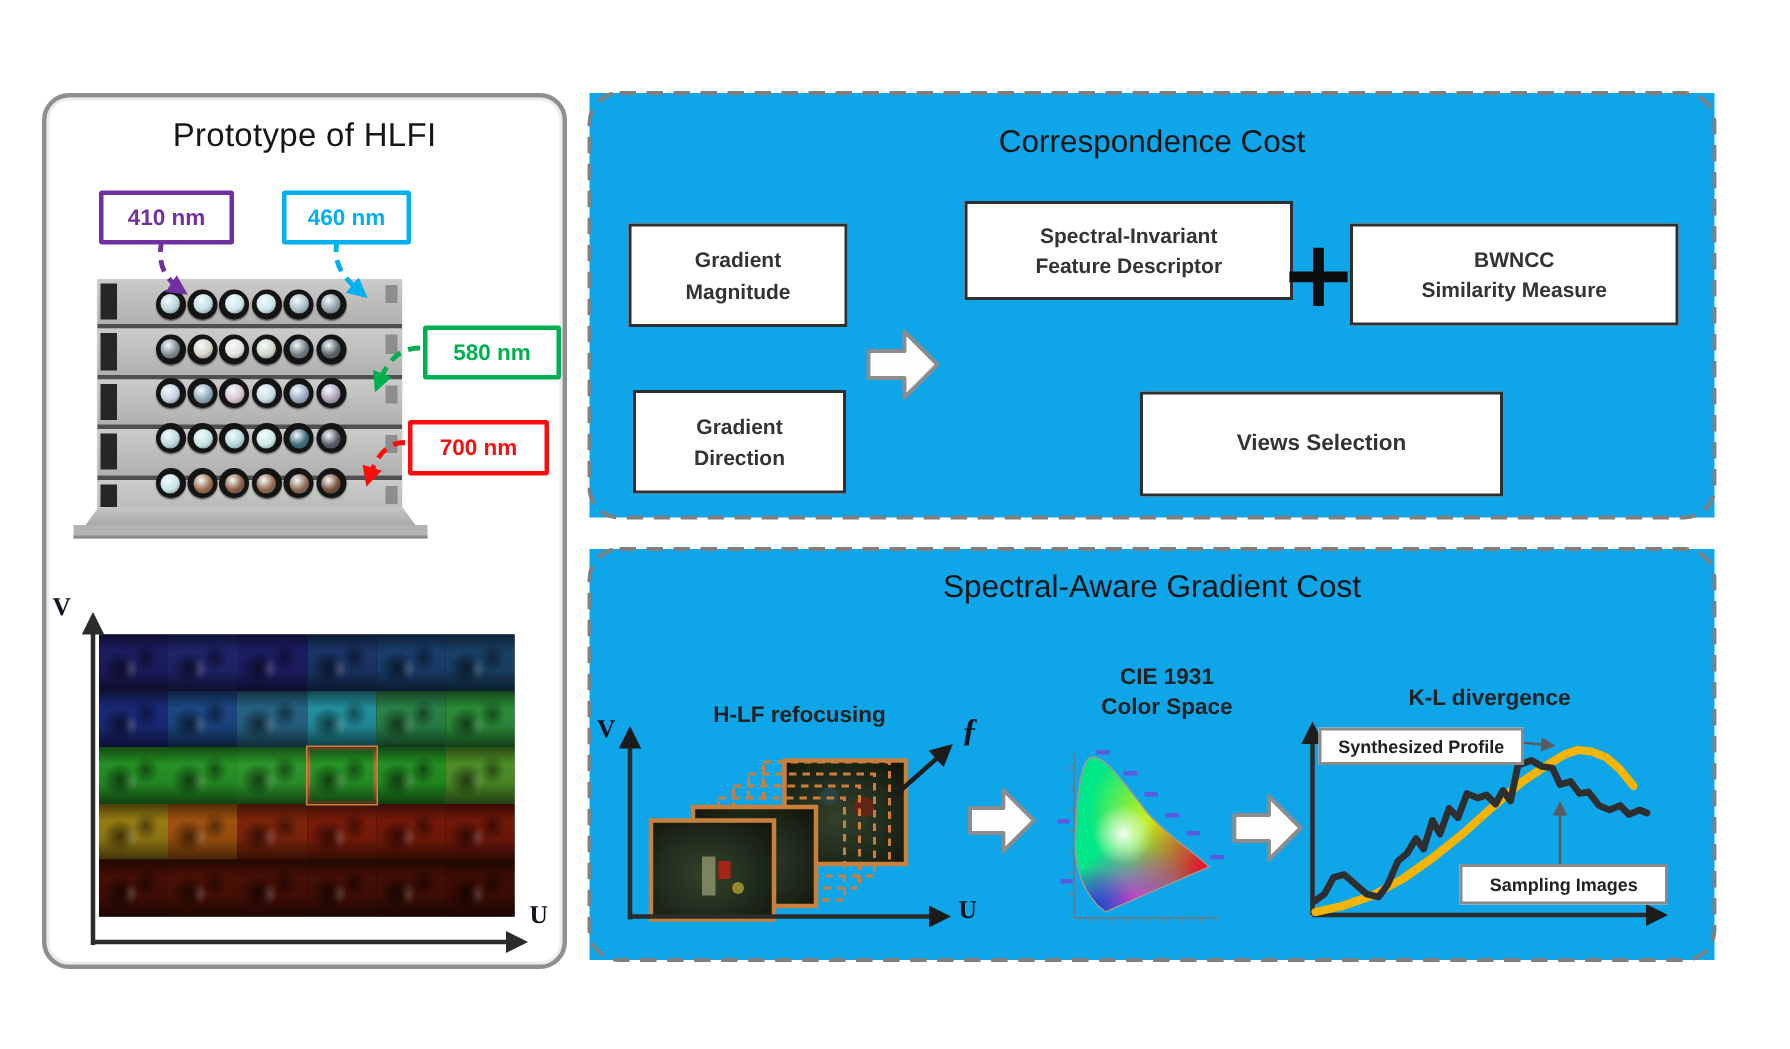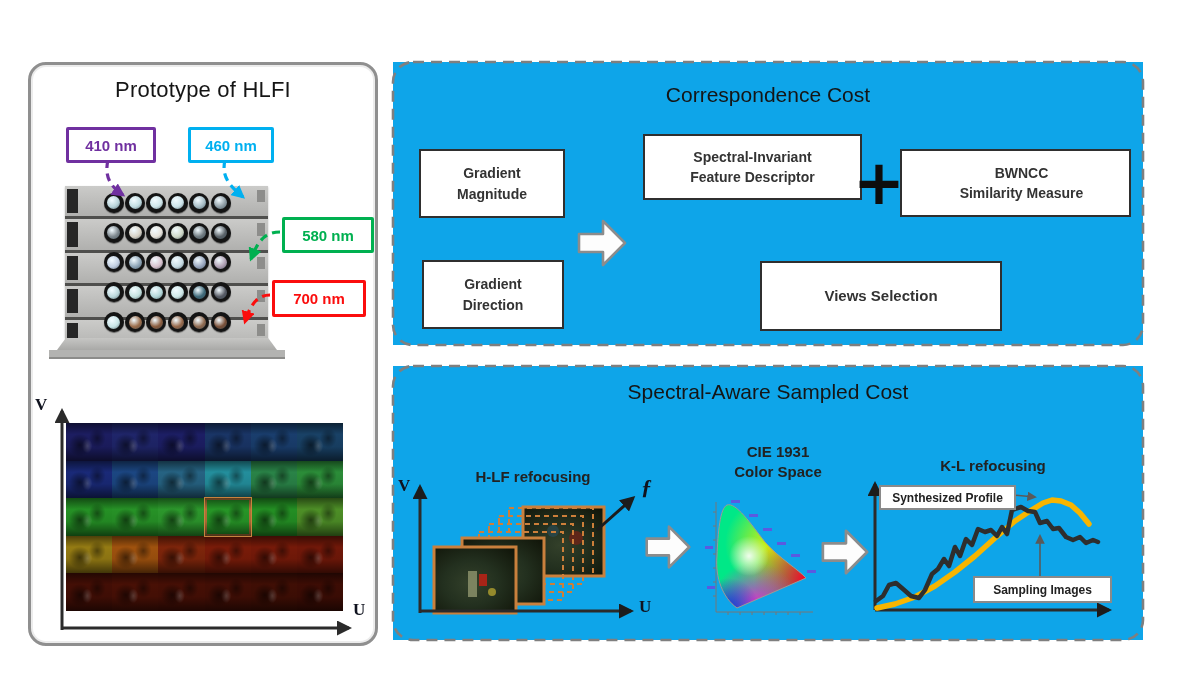--- a/index.html
+++ b/index.html
@@ -288,36 +288,36 @@
       <path d="M3,18 H27 V5 L49,27 27,49 V36 H3 Z" fill="#fdfdfd" stroke="#8c8c8c" stroke-width="2.6" stroke-linejoin="round"></path>
     </svg>
 
     <div class="abs flowbox" style="left:250px;top:72px;width:215px;height:62px;">
       <span>Spectral-Invariant
 Feature Descriptor</span>
     </div>
 
     <div class="abs plus" style="left:458px;top:90px;width:56px;height:60px;">+</div>
 
-    <div class="abs flowbox" style="left:507px;top:87px;width:215px;height:64px;padding-left:12px;">
+    <div class="abs flowbox" style="left:507px;top:87px;width:215px;height:64px;">
       <span>BWNCC
 Similarity Measure</span>
     </div>
 
     <div class="abs flowbox" style="left:367px;top:199px;width:238px;height:66px;">
       <span style="font-size:15px;">Views Selection</span>
     </div>
   </div>
 
   <div class="abs panel-dash panel-br">
     <svg class="dash-border" width="756" height="280">
       <rect x="3" y="3" width="750" height="274" rx="20"></rect>
       </svg>
 
-    <div class="abs panel-title" style="top:14px;">Spectral-Aware Sampled Cost</div>
+    <div class="abs panel-title" style="top:14px;">Spectral-Aware Gradient Cost</div>
 
     <div class="abs small-label" style="left:55px;top:101px;width:170px;">H-LF refocusing</div>
 
     <div class="abs serif-label" style="left:5px;top:110px;">V</div>
     <div class="abs serif-label" style="left:246px;top:231px;">U</div>
     <div class="abs serif-label" style="left:248px;top:108px;font-style:italic;font-size:22px;">ƒ</div>
 
     <svg class="abs" style="left:0;top:0;" width="310" height="262" viewBox="0 0 310 262">
       <defs>
         <marker id="ahDark2" viewBox="0 0 10 10" refX="8" refY="5" markerWidth="5" markerHeight="5" orient="auto-start-reverse">
@@ -421,21 +421,21 @@
           <rect x="104" y="76" width="9" height="3"></rect>
         <rect x="2" y="52" width="8" height="3"></rect>
           <rect x="4" y="92" width="8" height="3"></rect>
       </g>
     </svg>
 
     <svg class="abs" style="left:426px;top:160px;" width="52" height="52" viewBox="0 0 52 54">
       <path d="M3,18 H27 V5 L49,27 27,49 V36 H3 Z" fill="#fdfdfd" stroke="#8c8c8c" stroke-width="2.8" stroke-linejoin="round"></path>
     </svg>
 
-    <div class="abs small-label" style="left:520px;top:90px;width:160px;">K-L refocusing</div>
+    <div class="abs small-label" style="left:520px;top:90px;width:160px;">K-L divergence</div>
 
     <div class="abs kl-wrap">
       <svg width="254" height="146" viewBox="0 0 254 146">
         <defs>
           <marker id="ahDark3" viewBox="0 0 10 10" refX="8" refY="5" markerWidth="5" markerHeight="5" orient="auto-start-reverse">
             <path d="M0,0L10,5L0,10z" fill="#1c1c1c"></path>
             </marker>
           <marker id="ahGray" viewBox="0 0 10 10" refX="8" refY="5" markerWidth="6" markerHeight="6" orient="auto-start-reverse">
             <path d="M0,0L10,5L0,10z" fill="#5a5a5a"></path>
             </marker>

